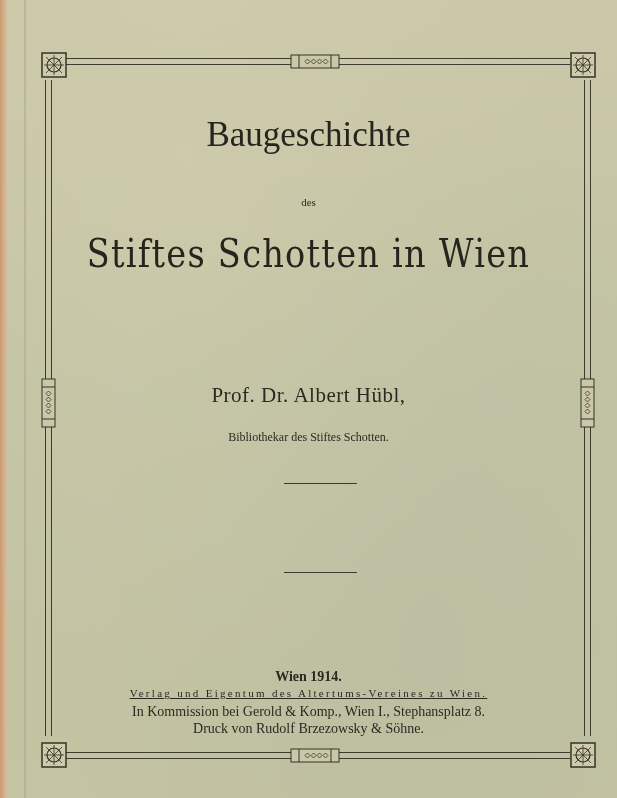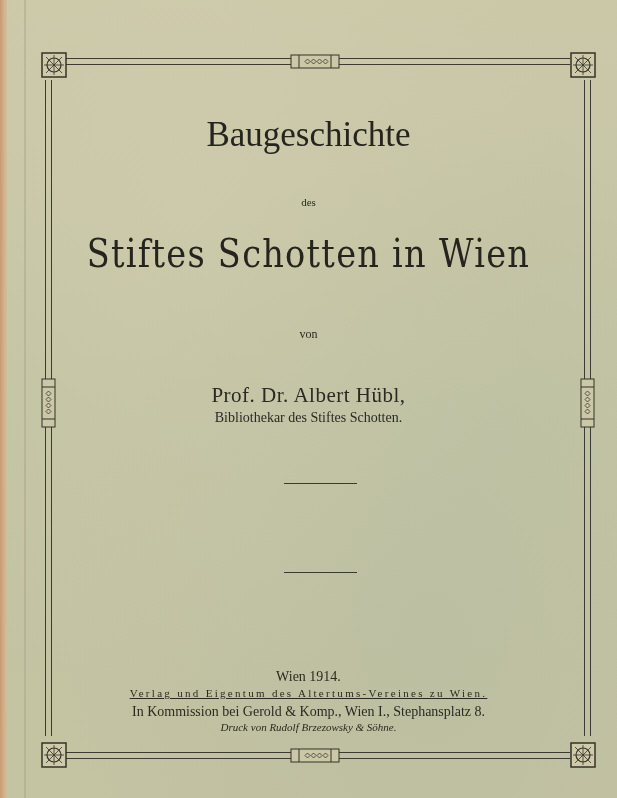--- a/index.html
+++ b/index.html
@@ -37,27 +37,27 @@
   .corner {
     position: absolute; width: 26px; height: 26px;
   }
   .ornament-h, .ornament-v { position: absolute; }
   .text { position: absolute; left: 0; width: 617px; text-align: center; white-space: nowrap; }
   .title1 { top: 115px; font-size: 35px; letter-spacing: 0px; color: #25251e; }
   .des { top: 196px; font-size: 11px; }
   .title2 { top: 230px; font-size: 40px; letter-spacing: 1.5px; font-family: "DejaVu Serif", serif; font-weight: normal; transform: scaleX(0.84); color: #25251e;}
   .von { top: 327px; font-size: 12px; }
   .author { top: 383px; font-size: 21px; letter-spacing: 0.5px; }
-  .role { top: 410px; font-size: 14px; }
+  .role { top: 430px; font-size: 12px; }
   .rule { position: absolute; height: 1px; background: #3a3a30; left: 284px; width: 73px; }
   .illus { top: 525px; font-size: 13.5px; }
-  .place { top: 669px; font-size: 14px; font-weight: normal; }
+  .place { top: 669px; font-size: 14px; font-weight: bold; }
   .publisher { top: 687px; font-size: 11px; letter-spacing: 2.3px; text-decoration: underline; }
   .commission { top: 704px; font-size: 14px; }
-  .printer { top: 721px; font-size: 11px; font-style: italic; }
+  .printer { top: 721px; font-size: 14px; }
 </style>
 </head>
 <body>
 
 <div class="cover">
   <div class="spine-edge"></div>
   <div class="spine-line"></div>
 
   <div class="h-rule" style="left:62px; top:58px; width:508px;"></div>
   <div class="h-rule" style="left:62px; top:752px; width:508px;"></div>
@@ -107,21 +107,20 @@
   <svg class="ornament-v" style="left:580px; top:378px;" width="15" height="50" viewBox="0 0 15 50">
     <rect x="1" y="1" width="13" height="48" fill="#cbc8a8" stroke="#33332a" stroke-width="1"></rect>
     <line x1="1" y1="9" x2="14" y2="9" stroke="#33332a"></line>
     <line x1="1" y1="41" x2="14" y2="41" stroke="#33332a"></line>
     <path d="M7.5 13 l2.5 2.5 l-2.5 2.5 l-2.5 -2.5z M7.5 19 l2.5 2.5 l-2.5 2.5 l-2.5 -2.5z M7.5 25 l2.5 2.5 l-2.5 2.5 l-2.5 -2.5z M7.5 31 l2.5 2.5 l-2.5 2.5 l-2.5 -2.5z" fill="none" stroke="#33332a" stroke-width="0.8"></path>
   </svg>
 
   <div class="text title1">Baugeschichte</div>
   <div class="text des">des</div>
   <div class="text title2">Stiftes Schotten in Wien</div>
-  <div class="text von">von</div>
   <div class="text author">Prof. Dr. Albert Hübl,</div>
   <div class="text role">Bibliothekar des Stiftes Schotten.</div>
 
   <div class="rule" style="top:483px;"></div>
   <div class="rule" style="top:572px;"></div>
 
   <div class="text place">Wien 1914.</div>
   <div class="text publisher">Verlag und Eigentum des Altertums-Vereines zu Wien.</div>
   <div class="text commission">In Kommission bei Gerold &amp; Komp., Wien I., Stephansplatz 8.</div>
   <div class="text printer">Druck von Rudolf Brzezowsky &amp; Söhne.</div>

